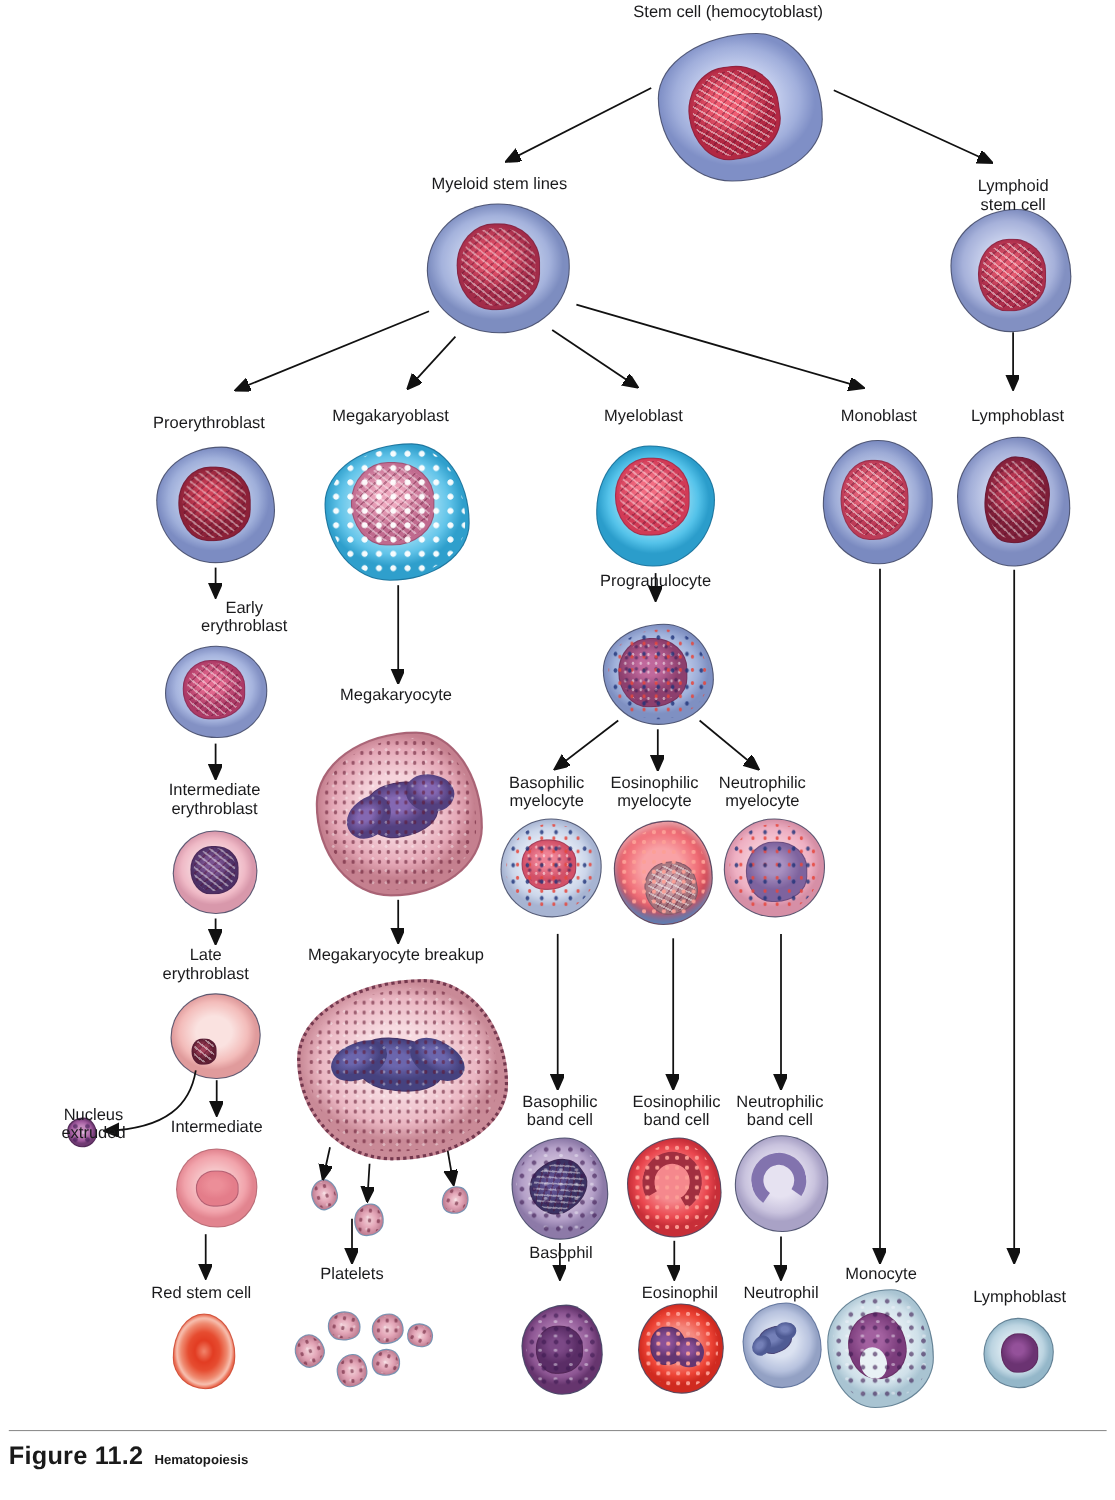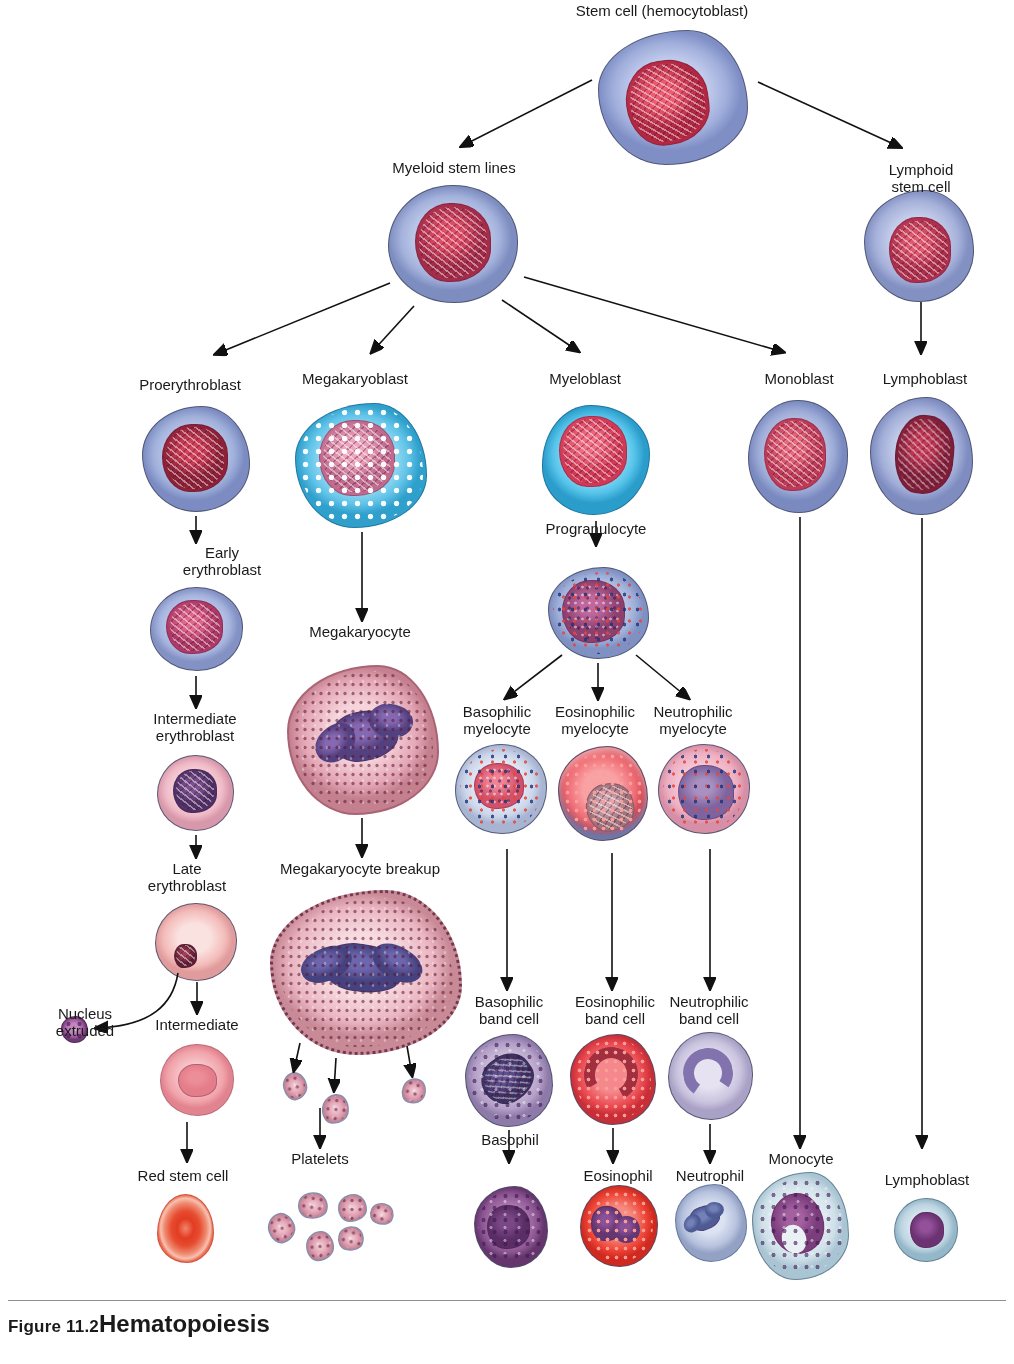--- a/index.html
+++ b/index.html
@@ -53,22 +53,22 @@
      border-radius:50%;left:72%;top:28%;}
   .kidney{border-radius:52% 48% 50% 50% / 50% 55% 45% 50%;}
   .kidney::before{content:"";position:absolute;width:46%;height:48%;left:16%;top:50%;
      background:var(--hole,#dfeaf2);border-radius:50%;transform:rotate(-10deg);}
   .band{border-radius:50%;background:transparent;}
   .rim-blue{box-shadow:inset 0 -11px 9px -4px rgba(60,140,205,.8),inset 0 4px 6px rgba(255,255,255,.5);}
   #arrows{position:absolute;left:0;top:0;z-index:4;pointer-events:none;}
   #arrows line,#arrows path{stroke:#111;stroke-width:1.6;}
   .fig-rule{position:absolute;left:8px;right:8px;top:1300px;border-top:1px solid #8f8f8f;z-index:6;}
   .fig-caption{position:absolute;left:8px;top:1310px;z-index:6;color:#1a1a1a;}
-  .fig-num{font-size:17px;font-weight:bold;letter-spacing:.2px;margin-top:16px;}
-  .fig-title{font-size:24px;font-weight:bold;}
+  .fig-num{font-size:23px;font-weight:bold;letter-spacing:.2px;margin-top:16px;}
+  .fig-title{font-size:12px;font-weight:bold;margin-left:10px;}
   .fig-desc{position:absolute;left:8px;top:1341px;z-index:6;font-size:15.5px;color:#1a1a1a;}
 </style>
 </head>
 <body>
 
 <div id="page">
   <div id="cell-layer">
       <div class="label" style="left: 662px; top: 3px;">Stem cell (hemocytoblast)</div>
       <div class="cell shape-ameboid" style="left: 598px; top: 30px; width: 150px; height: 135px; background: radial-gradient(closest-side at 48% 45%, rgb(205, 214, 242) 0%, rgb(205, 214, 242) 42%, rgb(160, 174, 219) 80%, rgb(127, 143, 198) 100%);">
         <div class="nucleus ntex-mesh" style="left: 18%; top: 22%; width: 56%; height: 64%; background: radial-gradient(closest-side at 45% 40%, rgb(239, 93, 114) 0%, rgb(239, 93, 114) 36%, rgb(178, 40, 67) 100%); transform: rotate(-8deg);"></div>

